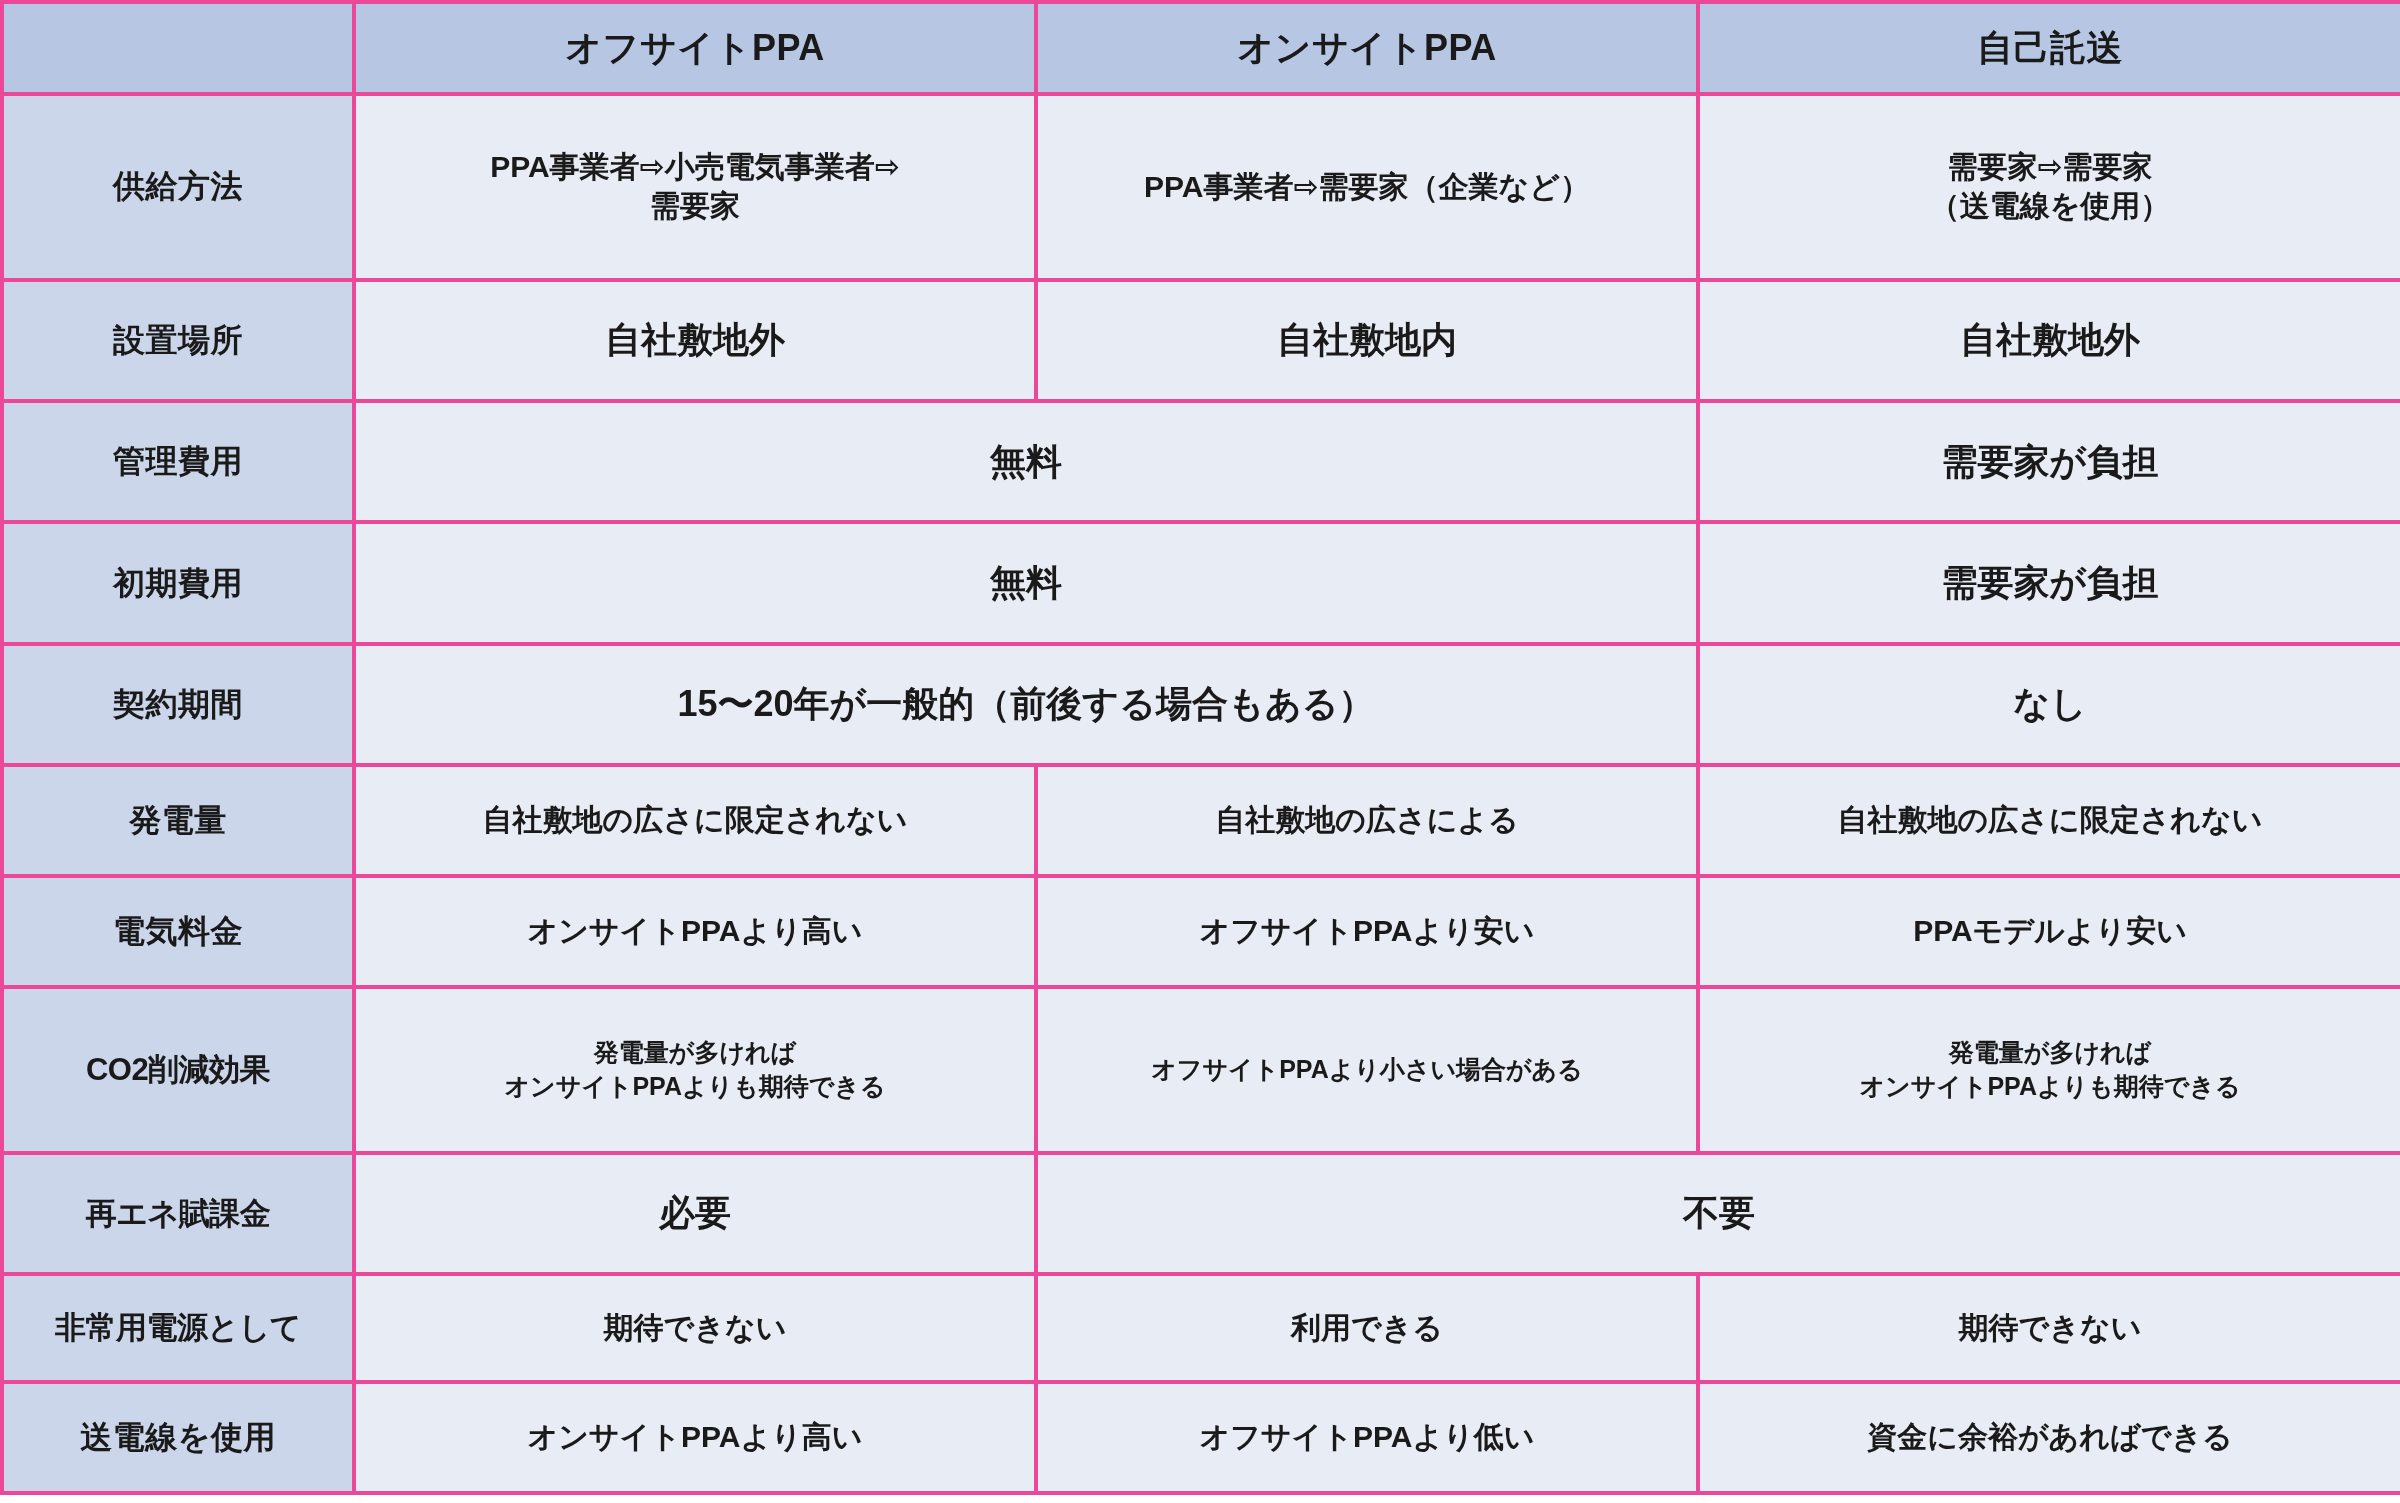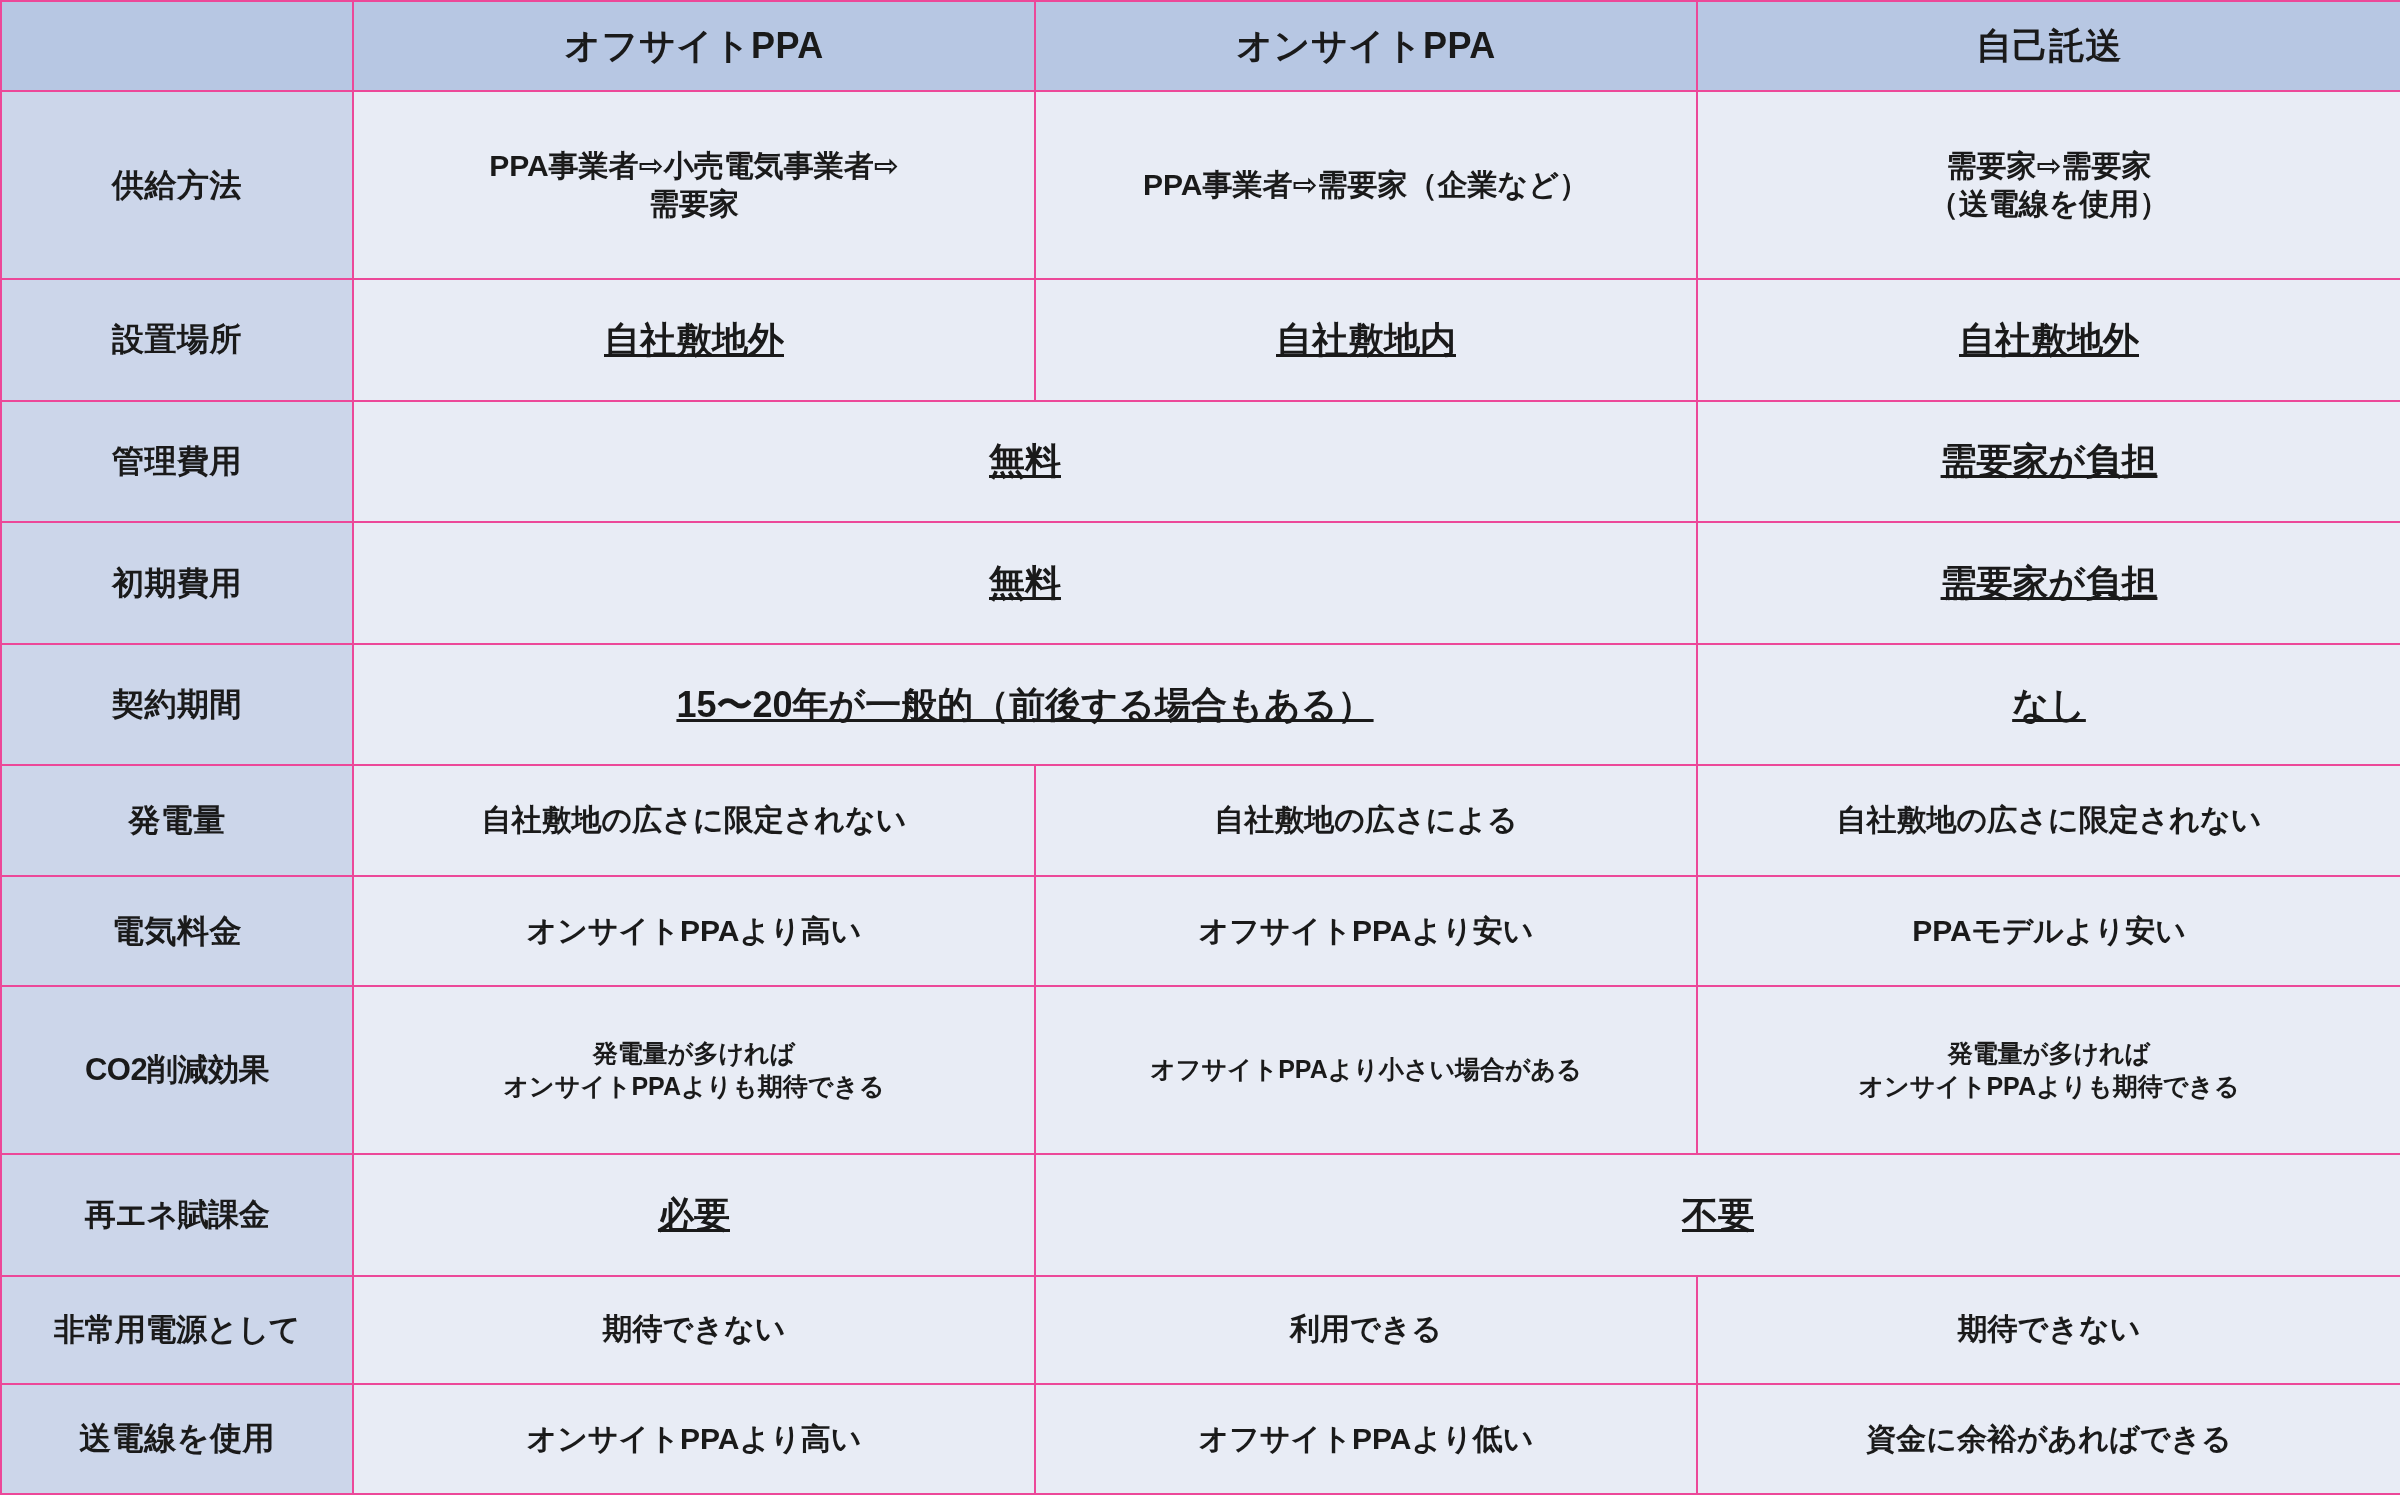--- a/index.html
+++ b/index.html
@@ -26,21 +26,21 @@
     width: 2400px;
     height: 1495px;
   }
   table.compare col.c-label { width: 352px; }
   table.compare col.c-off   { width: 682px; }
   table.compare col.c-on    { width: 662px; }
   table.compare col.c-self  { width: 704px; }
 
   table.compare th,
   table.compare td {
-    border: 2px solid #ec4899;
+    border: 4px solid #ec4899;
     padding: 4px 10px;
     text-align: center;
     vertical-align: middle;
     font-weight: bold;
     color: #1a1a1a;
     line-height: 1.28;
     word-break: normal;
     overflow-wrap: break-word;
   }
 
@@ -74,21 +74,20 @@
   }
   td.val.sm {
     font-size: 30px;
   }
   td.val.xs {
     font-size: 25px;
     line-height: 1.35;
   }
   td.val.lead {
     font-size: 36px;
-    text-decoration: underline;
   }
 </style>
 </head>
 <body>
 
 <div class="sheet">
   <table class="compare">
     <colgroup>
       <col class="c-label">
       <col class="c-off">

